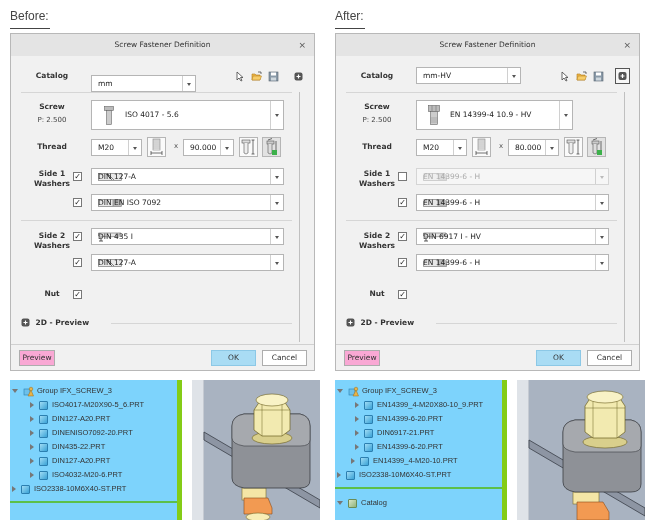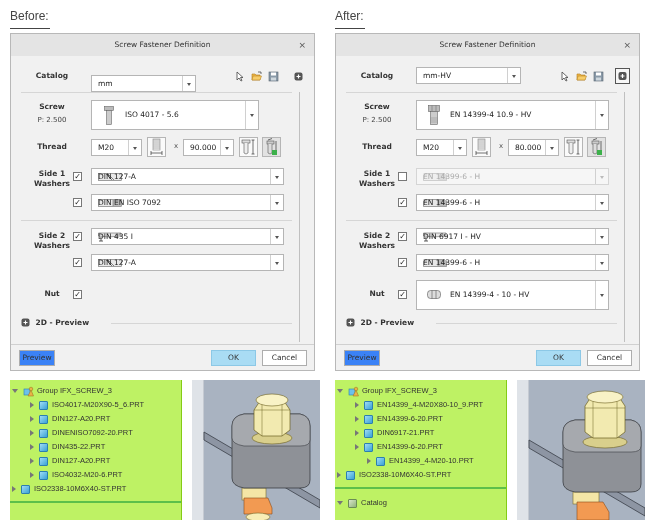--- a/index.html
+++ b/index.html
@@ -30,26 +30,26 @@
 
   .chk { position: absolute; width: 9px; height: 9px; border: 1px solid #777; background: #fff; font-size: 8px; line-height: 7px; text-align: center; color: #222; }
 
   .sep { position: absolute; left: 18px; right: 22px; height: 1px; background: #d6d6d6; }
   .vscroll { position: absolute; right: 14px; top: 58px; width: 1px; height: 250px; background: #c0c0c0; }
 
   .tb-ico { position: absolute; top: 37px; width: 11px; height: 11px; }
   .sq-btn { position: absolute; border: 1px solid #b5b5b5; background: #fafafa; }
 
   .btn { position: absolute; height: 16px; line-height: 14px; font-size: 7.5px; text-align: center; border: 1px solid #adadad; background: #fff; color: #333; }
-  .btn.preview { background: #3b82f6; }
+  .btn.preview { background: #f9a8d4; }
   .btn.ok { background: #a9dcf4; border-color: #8cc8e6; }
 
   .footer-sep { position: absolute; left: 0; right: 0; top: 310px; height: 1px; background: #d0d0d0; }
 
-  .tree { position: absolute; left: 10px; top: 380px; width: 172px; height: 140px; background: #bef264; border-right: 1px solid #84cc16; font-family: "Liberation Sans", sans-serif; font-size: 7.5px; color: #333; }
+  .tree { position: absolute; left: 10px; top: 380px; width: 172px; height: 140px; background: #7dd3fc; border-right: 5px solid #84cc16; font-family: "Liberation Sans", sans-serif; font-size: 7.5px; color: #333; }
   .tree-item { position: absolute; height: 14px; line-height: 14px; white-space: nowrap; }
   .tri { display: inline-block; width: 0; height: 0; vertical-align: middle; margin-right: 5px; }
   .tri.right { border-top: 3px solid transparent; border-bottom: 3px solid transparent; border-left: 4px solid #777; }
   .tri.down { border-left: 3px solid transparent; border-right: 3px solid transparent; border-top: 4px solid #777; }
   .part-ico { display: inline-block; width: 9px; height: 9px; background: linear-gradient(135deg, #9fdcf5 0%, #3aa2d6 100%); border: 1px solid #2c7fb0; border-radius: 1px; vertical-align: middle; margin-right: 4px; }
   .grp-ico { display: inline-block; width: 11px; height: 11px; vertical-align: middle; margin-right: 3px; position: relative; }
   .green-line { position: absolute; left: 0; right: 0; height: 2px; background: #5cc04a; }
 
   .viewport { position: absolute; left: 192px; top: 380px; width: 128px; height: 140px; background: #a9b3c1; overflow: hidden; }
   .vp-strip { position: absolute; left: 0; top: 0; width: 12px; height: 100%; background: #dfe3e8; border-right: 1px solid #c5cad2; }
@@ -89,21 +89,21 @@
         <path d="M5.5 3.5 V7.5 M3.5 5.5 H7.5" stroke="#fff" stroke-width="1.2"></path>
       </svg>
 
     <div class="sep" style="top:58px; left:10px;"></div>
     <div class="vscroll"></div>
 
     <div class="lbl" style="top:68px;">
       <div>Screw</div>
       <div class="sublbl" style="margin-top:3px;">P: 2.500</div>
     </div>
-    <div class="combo big" style="left:80px; top:66px; width:168px;">
+    <div class="combo big" style="left:80px; top:66px; width:193px;">
       <svg class="ico" style="left:12px; top:5px;" width="10" height="19" viewBox="0 0 10 19">
           <rect x="0.5" y="0.5" width="9" height="4" fill="#bbb" stroke="#666" stroke-width="0.6"></rect>
           <rect x="2.5" y="4.5" width="5" height="14" fill="#ccc" stroke="#666" stroke-width="0.6"></rect>
         </svg>
       <span class="txt">ISO 4017 - 5.6</span>
       <span class="arrow"></span>
     </div>
 
     <div class="lbl" style="top:108px;">Thread</div>
     <div class="combo" style="left:80px; top:105px; width:51px;">
@@ -276,21 +276,21 @@
         </svg>
     </div>
 
     <div class="sep" style="top:58px; left:10px;"></div>
     <div class="vscroll"></div>
 
     <div class="lbl" style="top:68px;">
       <div>Screw</div>
       <div class="sublbl" style="margin-top:3px;">P: 2.500</div>
     </div>
-    <div class="combo big" style="left:80px; top:66px; width:193px;">
+    <div class="combo big" style="left:80px; top:66px; width:157px;">
       <svg class="ico" style="left:11px; top:4px;" width="12" height="21" viewBox="0 0 12 21">
           <rect x="0.5" y="0.5" width="11" height="6" fill="#bbb" stroke="#666" stroke-width="0.6"></rect>
           <path d="M4 0.5 V6.5 M8 0.5 V6.5" stroke="#666" stroke-width="0.5"></path>
           <rect x="2.5" y="6.5" width="7" height="13" fill="#ccc" stroke="#666" stroke-width="0.6"></rect>
           <path d="M2.5 13 H9.5 M2.5 15 H9.5 M2.5 17 H9.5" stroke="#888" stroke-width="0.5"></path>
         </svg>
       <span class="txt">EN 14399-4 10.9 - HV</span>
       <span class="arrow"></span>
     </div>
 
@@ -374,28 +374,20 @@
           <path d="M0.5 2.5 L2.5 0.5 L21.5 0.5 L23.5 2.5 L23.5 7.5 L0.5 7.5 Z" fill="#e8e8e8" stroke="#666" stroke-width="0.6"></path>
           <rect x="15" y="1" width="8" height="6" fill="#bbb"></rect>
           <path d="M15 1 V7" stroke="#666" stroke-width="0.6"></path>
         </svg>
       <span class="txt">EN 14399-6 - H</span>
       <span class="arrow"></span>
     </div>
 
     <div class="lbl" style="top:255px;">Nut</div>
     <div class="chk" style="left:62px; top:256px;">✓</div>
-    <div class="combo big" style="left:80px; top:246px; width:193px;">
-      <svg class="ico" style="left:10px; top:9px;" width="14" height="9" viewBox="0 0 14 9">
-          <rect x="0.5" y="0.5" width="13" height="8" rx="3" fill="#ddd" stroke="#555" stroke-width="0.6"></rect>
-          <path d="M5 0.5 V8.5 M9 0.5 V8.5" stroke="#555" stroke-width="0.6"></path>
-        </svg>
-      <span class="txt">EN 14399-4 - 10 - HV</span>
-      <span class="arrow"></span>
-    </div>
 
     <div style="position:absolute; left:10px; top:284px; height:10px; line-height:10px;">
       <svg width="9" height="9" viewBox="0 0 9 9" style="vertical-align:middle;">
           <rect x="0.5" y="0.5" width="8" height="8" rx="2" fill="#555"></rect>
           <path d="M4.5 2.5 V6.5 M2.5 4.5 H6.5" stroke="#fff" stroke-width="1.1"></path>
         </svg>
       <span style="font-weight:bold; font-size:7.5px; margin-left:3px; color:#333;">2D - Preview</span>
     </div>
     <div class="sep" style="top:289px; left:100px;"></div>
 
@@ -410,21 +402,21 @@
       <span class="tri down"></span><span class="grp-ico"><svg width="11" height="11" viewBox="0 0 11 11">
             <rect x="1" y="3" width="6" height="6" fill="#6cc0ea" stroke="#2b7fb0" stroke-width="0.6"></rect>
             <path d="M5 10 L8 4 L10.5 10 Z" fill="#e9b347" stroke="#9a6d18" stroke-width="0.5"></path>
             <circle cx="8" cy="3" r="1.8" fill="#e9b347" stroke="#9a6d18" stroke-width="0.5"></circle>
           </svg></span><span>Group IFX_SCREW_3</span>
     </div>
     <div class="tree-item" style="left:20px; top:18px;"><span class="tri right"></span><span class="part-ico"></span><span>EN14399_4-M20X80-10_9.PRT</span></div>
     <div class="tree-item" style="left:20px; top:32px;"><span class="tri right"></span><span class="part-ico"></span><span>EN14399-6-20.PRT</span></div>
     <div class="tree-item" style="left:20px; top:46px;"><span class="tri right"></span><span class="part-ico"></span><span>DIN6917-21.PRT</span></div>
     <div class="tree-item" style="left:20px; top:60px;"><span class="tri right"></span><span class="part-ico"></span><span>EN14399-6-20.PRT</span></div>
-    <div class="tree-item" style="left:32px; top:74px;"><span class="tri right"></span><span class="part-ico"></span><span>EN14399_4-M20-10.PRT</span></div>
+    <div class="tree-item" style="left:16px; top:74px;"><span class="tri right"></span><span class="part-ico"></span><span>EN14399_4-M20-10.PRT</span></div>
     <div class="tree-item" style="left:2px; top:88px;"><span class="tri right"></span><span class="part-ico"></span><span>ISO2338-10M6X40-ST.PRT</span></div>
     <div class="green-line" style="top:107px;"></div>
     <div class="tree-item" style="left:2px; top:116px;"><span class="tri down"></span><span class="part-ico" style="background:linear-gradient(135deg,#d8e6c8,#8fb37a); border-color:#6a8c55;"></span><span>Catalog</span></div>
   </div>
 
   <div class="viewport">
     <div class="vp-strip"></div>
     <svg width="128" height="140" viewBox="0 0 128 140" style="position:absolute; left:0; top:0;">
       <path d="M12 60 L128 128 L128 136 L12 68 Z" fill="#8d95a3" stroke="#3a3f48" stroke-width="0.8"></path>
       <rect x="56" y="112" width="26" height="12" fill="#f4e6a6" stroke="#7a6c2a" stroke-width="0.6"></rect>

